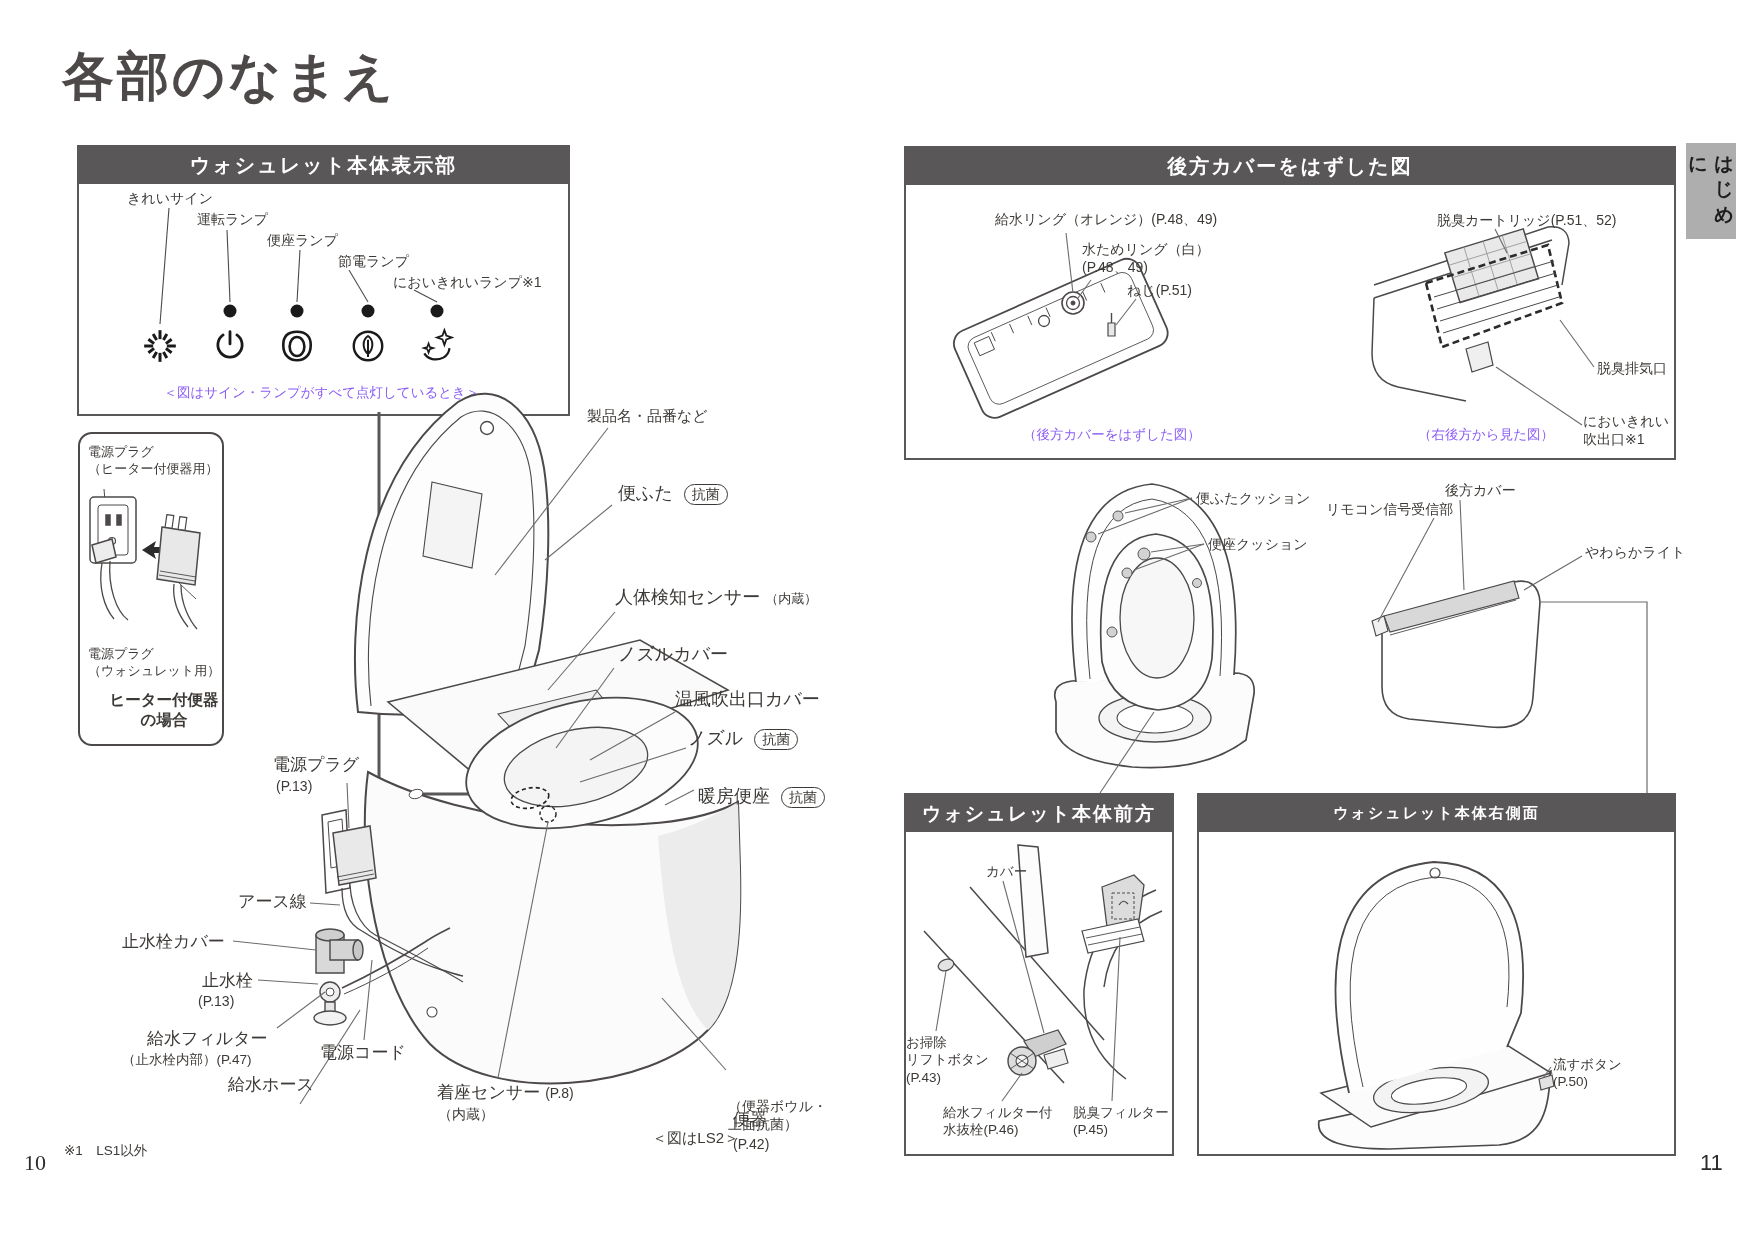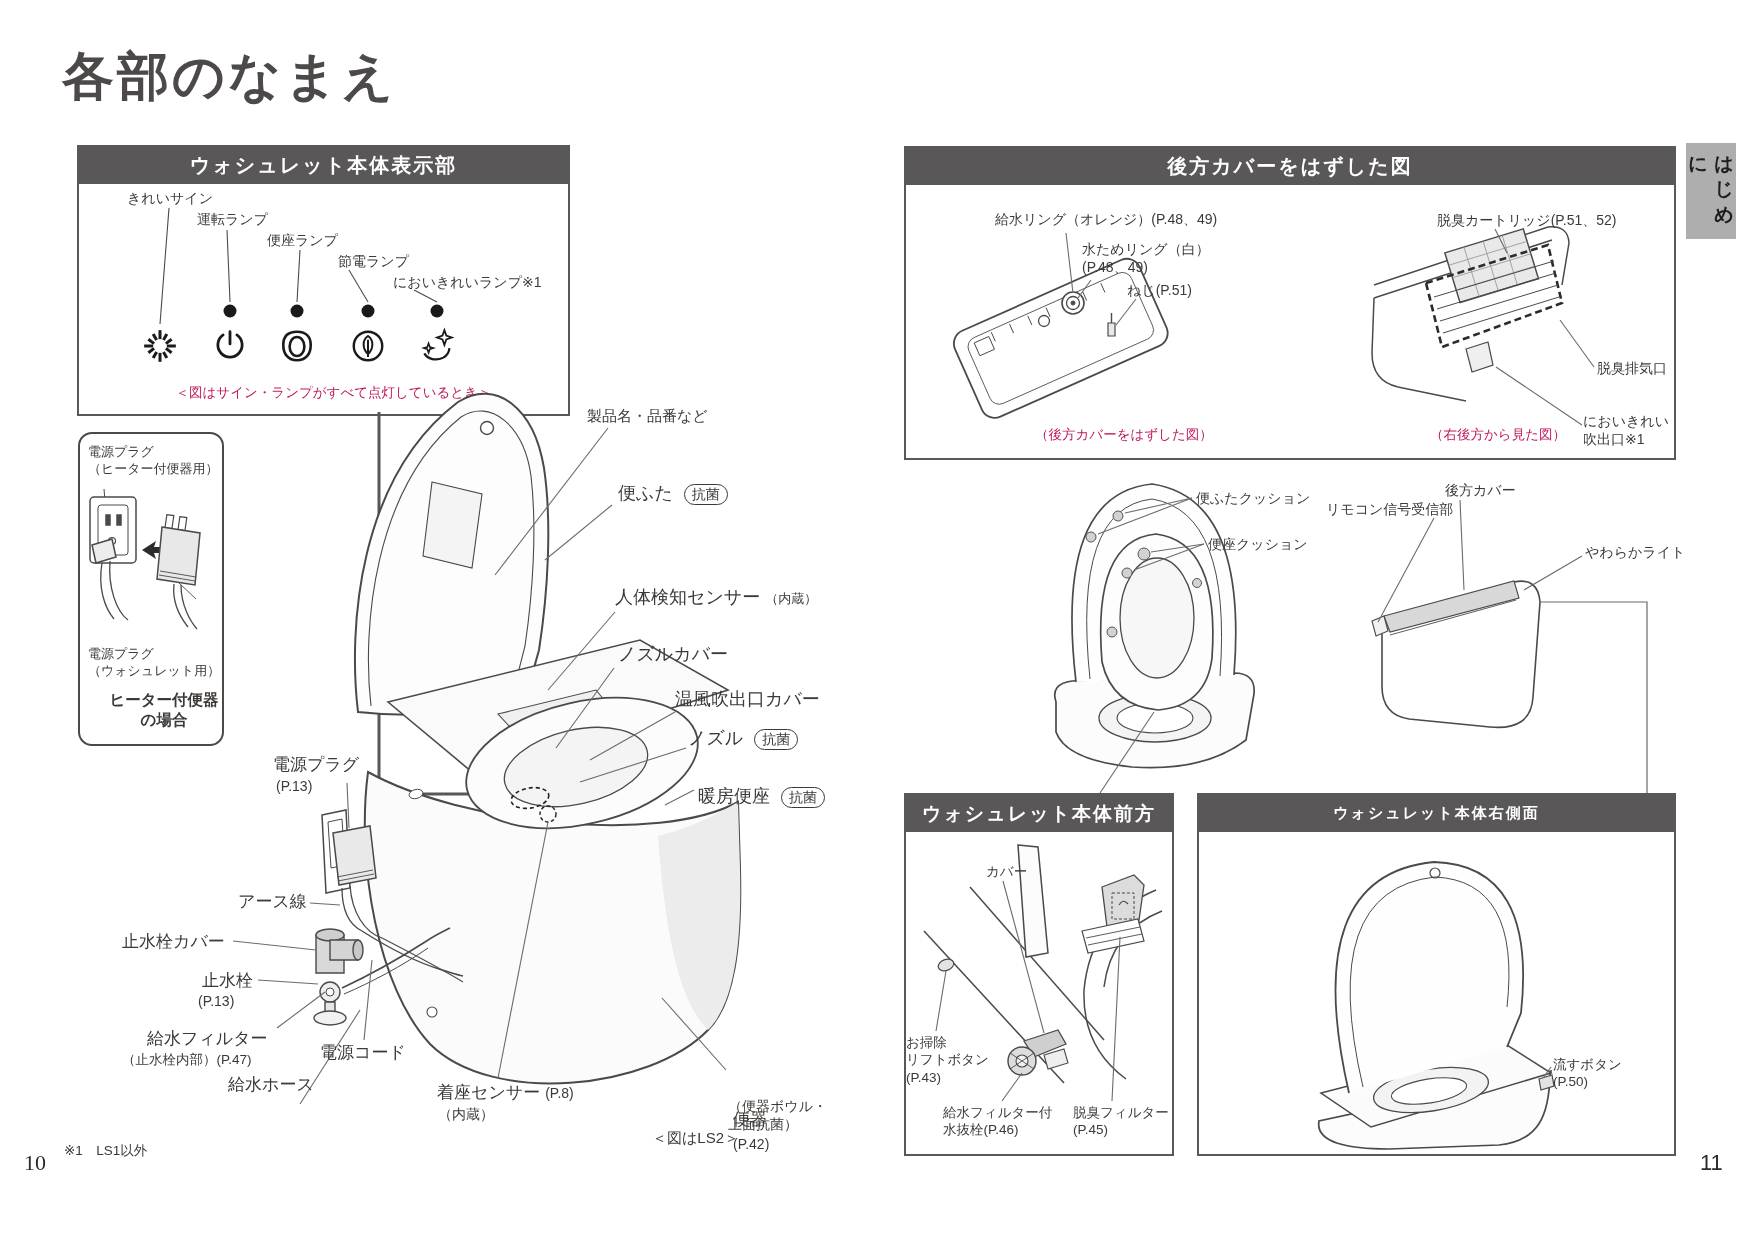--- a/index.html
+++ b/index.html
@@ -9,21 +9,21 @@
   .lbl{position:absolute;white-space:pre-line;line-height:1.28;color:#3c3936;}
   .fs13{font-size:13px;} .fs135{font-size:13.5px;} .fs14{font-size:14px;}
   .fs15{font-size:15px;} .fs17{font-size:17px;} .fs18{font-size:18px;}
   .box{position:absolute;border:2.5px solid #595757;background:#fff;}
   .hdr{position:absolute;top:0;left:0;right:0;height:37px;background:#595757;color:#fff;
        display:flex;align-items:center;justify-content:center;font-size:20px;
        letter-spacing:2px;font-weight:bold;}
   .pill{display:inline-block;border:1.6px solid #3c3936;border-radius:11px;
         padding:0 7px;font-size:14px;line-height:19px;margin-left:6px;vertical-align:2px;}
   .roundbox{position:absolute;border:2px solid #4c4948;border-radius:14px;background:#fff;}
-  .caption{position:absolute;font-size:13.5px;color:#be185d;white-space:nowrap;margin-left:12px;}
+  .caption{position:absolute;font-size:13.5px;color:#8b5cf6;white-space:nowrap;}
   .vtab{position:absolute;background:#aeaeaf;color:#1d1d1d;writing-mode:vertical-rl;
         text-orientation:upright;display:flex;align-items:center;justify-content:center;
         font-size:19px;letter-spacing:3px;font-weight:bold;}
   .pagenum{position:absolute;font-size:22px;color:#2b2b2b;}
   .title{position:absolute;font-size:52px;font-weight:900;color:#4c4948;letter-spacing:3px;}
   svg{position:absolute;overflow:visible;}
   svg *{vector-effect:non-scaling-stroke;}
   .row{display:flex;align-items:baseline;gap:5px;}
 </style>
 </head>

